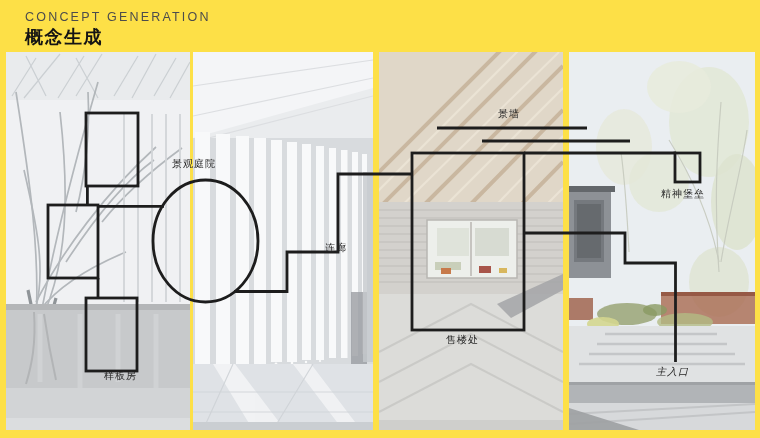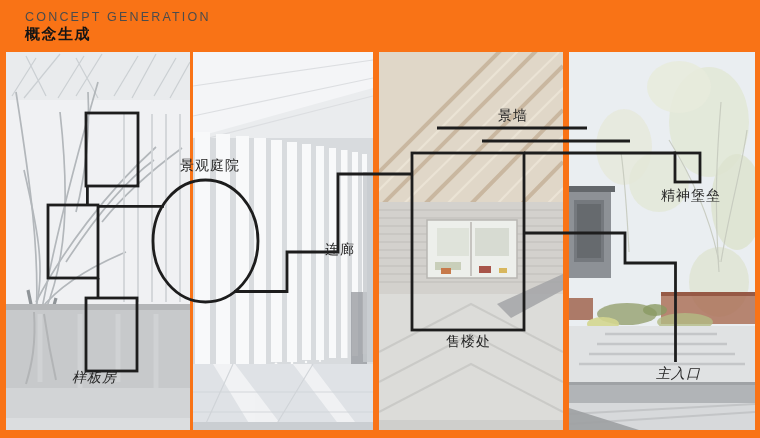--- a/index.html
+++ b/index.html
@@ -1,50 +1,50 @@
 <!DOCTYPE html>
 <html style="--line-color: #1d1d1d;"><head>
 <meta charset="utf-8">
 <style>
   :root { --line-color:#1d1d1d; }
   * { margin:0; padding:0; box-sizing:border-box; }
   body { background:#ffffff; font-family:"Liberation Sans", sans-serif; }
   #canvas {
-    position:relative; width:760px; height:438px; background:#f97316; overflow:hidden;
+    position:relative; width:760px; height:438px; background:#fde047; overflow:hidden;
   }
   
   .title-en {
     position:absolute; left:25px; top:10px;
     font-size:12.5px; letter-spacing:2.2px; color:#4c4c4c;
     font-family:"Liberation Sans", sans-serif; white-space:nowrap;
   }
   .title-zh {
     position:absolute; left:25px; top:25px;
-    font-size:15px; font-weight:bold; letter-spacing:1.5px; color:#141414;
+    font-size:18px; font-weight:bold; letter-spacing:1.5px; color:#141414;
     font-family:"Liberation Serif", serif; white-space:nowrap;
   }
   
   .panel { position:absolute; top:52px; height:378px; overflow:hidden; }
   .panel svg { display:block; width:100%; height:100%; }
   #panel1 { left:6px;   width:184px; }
   #panel2 { left:193px; width:180px; }
   #panel3 { left:379px; width:184px; }
   #panel4 { left:569px; width:186px; }
   
   #diagram-overlay {
     position:absolute; left:0; top:0; width:760px; height:438px; pointer-events:none;
   }
   #diagram-overlay .ln { stroke:var(--line-color); stroke-width:2.8; fill:none; }
   
   .dlabel {
-    position:absolute; font-size:14px; color:#262626; letter-spacing:1px;
+    position:absolute; font-size:10px; color:#262626; letter-spacing:1px;
     font-family:"Liberation Sans", sans-serif; white-space:nowrap;
   }
-  #lbl-model-house   { left:72px;  top:369px;font-style:italic; }
-  #lbl-courtyard     { left:180px; top:157px;text-align:right; }
+  #lbl-model-house   { left:104px;  top:369px; }
+  #lbl-courtyard     { left:172px; top:157px;text-align:right; }
   #lbl-corridor      { left:325px; top:241px; }
   #lbl-sales-office  { left:446px; top:333px; }
   #lbl-wall          { left:498px; top:107px; }
   #lbl-spirit        { left:661px; top:187px; }
   #lbl-entrance      { left:656px; top:365px;font-style:italic; }
 </style>
 </head>
 <body>
 
 <div id="canvas">

